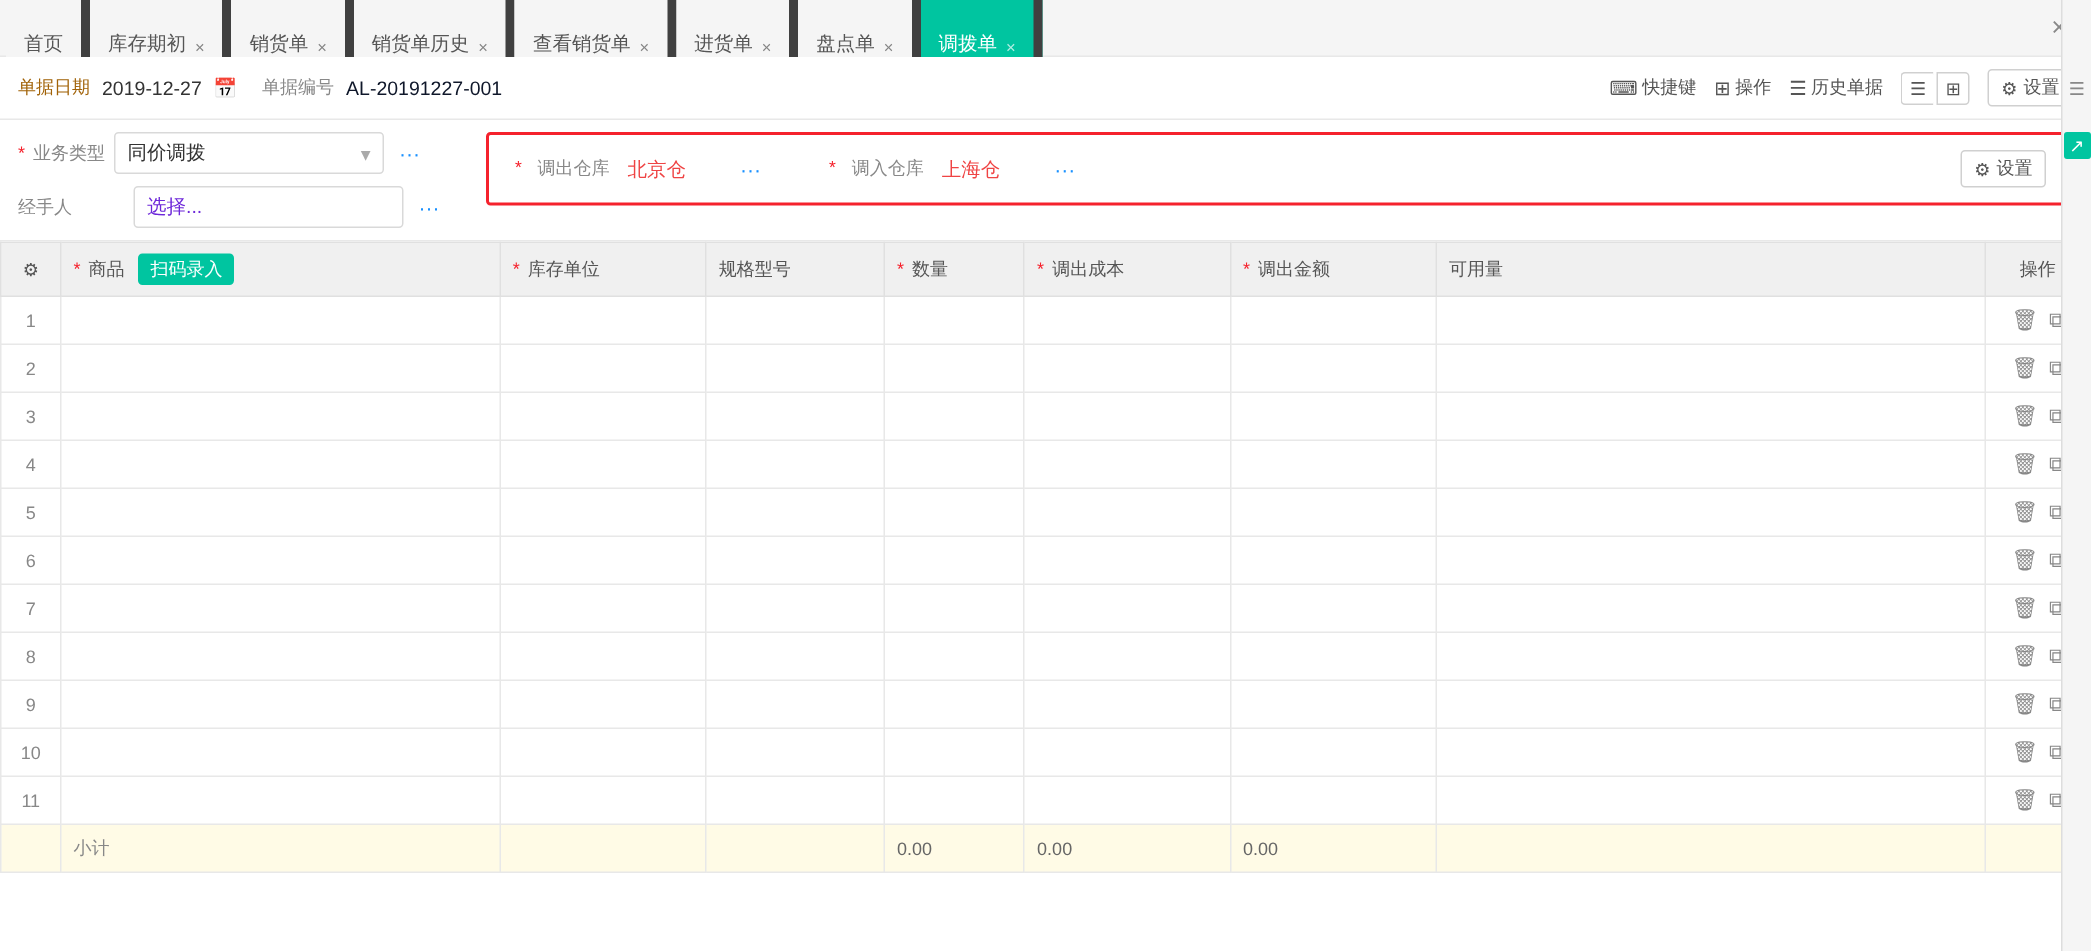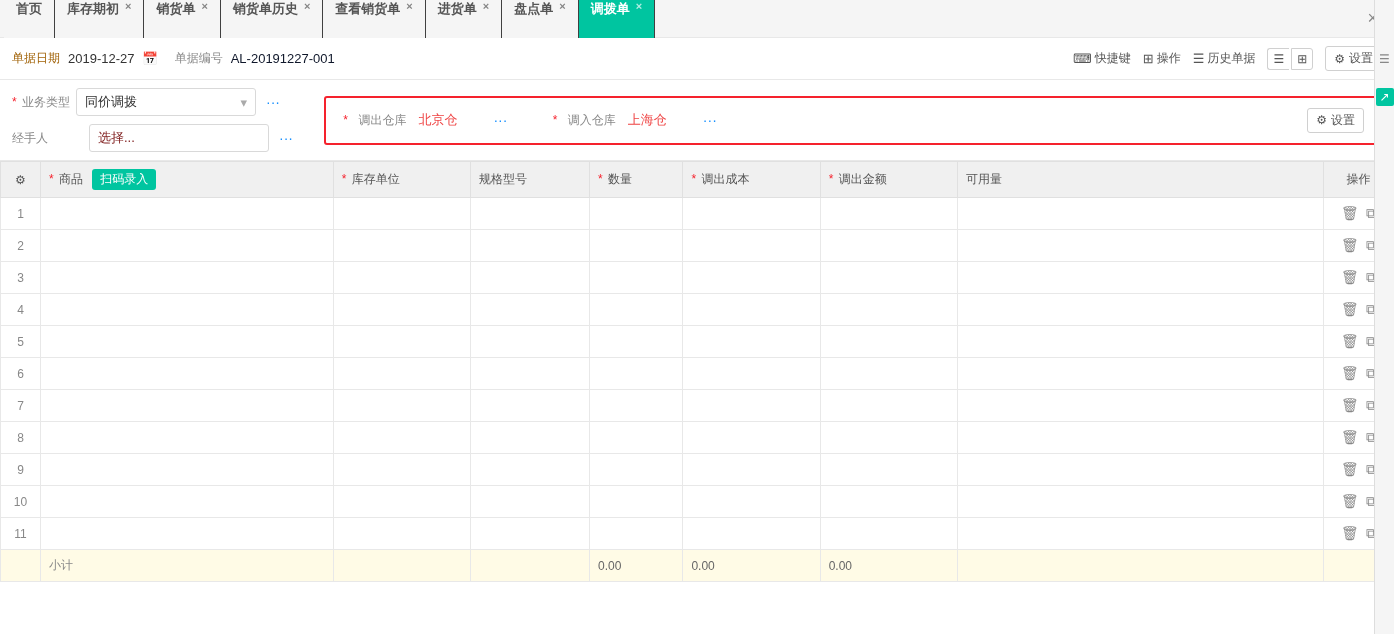--- a/index.html
+++ b/index.html
@@ -9,30 +9,29 @@
     .tab-bar {
       display: flex;
       align-items: center;
       border-bottom: 1px solid #e8e8e8;
       background: #f5f5f5;
       height: 38px;
       padding: 0 4px;
     }
     .tab-item {
       display: flex;
-      align-items: flex-start;
+      align-items: flex-end;
       padding: 0 12px;
       height: 38px;
       cursor: pointer;
       font-size: 13px;
       color: #555;
-      border-right: 1px solid #404040;
+      border-right: 6px solid #404040;
       white-space: nowrap;
       background: #f5f5f5;
-      font-weight: bold;
     }
     .tab-item.active {
       background: #00c5a0;
       color: #fff;
     }
     .tab-item .close-btn {
       margin-left: 6px;
       font-size: 11px;
       opacity: 0.7;
       cursor: pointer;
@@ -74,21 +73,21 @@
     }
     .settings-btn {
       display: flex; align-items: center; gap: 4px;
       background: #fff; border: 1px solid #d0d0d0;
       border-radius: 3px; padding: 3px 8px; cursor: pointer; color: #555; font-size: 12px;
     }
 
     
     .form-section {
       display: flex;
-      align-items: center;
+      align-items: flex-start;
       padding: 8px 12px;
       border-bottom: 1px solid #e8e8e8;
       gap: 12px;
     }
     .form-left {
       display: flex;
       flex-direction: column;
       gap: 8px;
       min-width: 300px;
     }
@@ -320,21 +319,21 @@
             <span style="flex:1;font-size:13px;font-family:Liberation Mono, monospace;">同价调拨</span>
             <span class="dropdown-arrow">▾</span>
           </div>
           <span class="dots-btn">···</span>
         </div>
         <div class="form-field">
           <label style="color:#888;font-size:12px;">
             <span>经手人</span>
           </label>
           <div style="display:flex;align-items:center;border:1px solid #d9d9d9;border-radius:3px;padding:3px 8px;min-width:180px;height:28px;cursor:pointer;background:#fff;margin-left:16px;">
-            <span style="flex:1;font-size:13px;color:#7f1d1d;">选择...</span>
+            <span style="flex:1;font-size:13px;color:#6d28d9;">选择...</span>
           </div>
           <span class="dots-btn">···</span>
         </div>
       </div>
 
       <div class="warehouse-section">
         <div class="wh-field">
           <label>
             <span class="required-star">*</span>
             <span>调出仓库</span>

